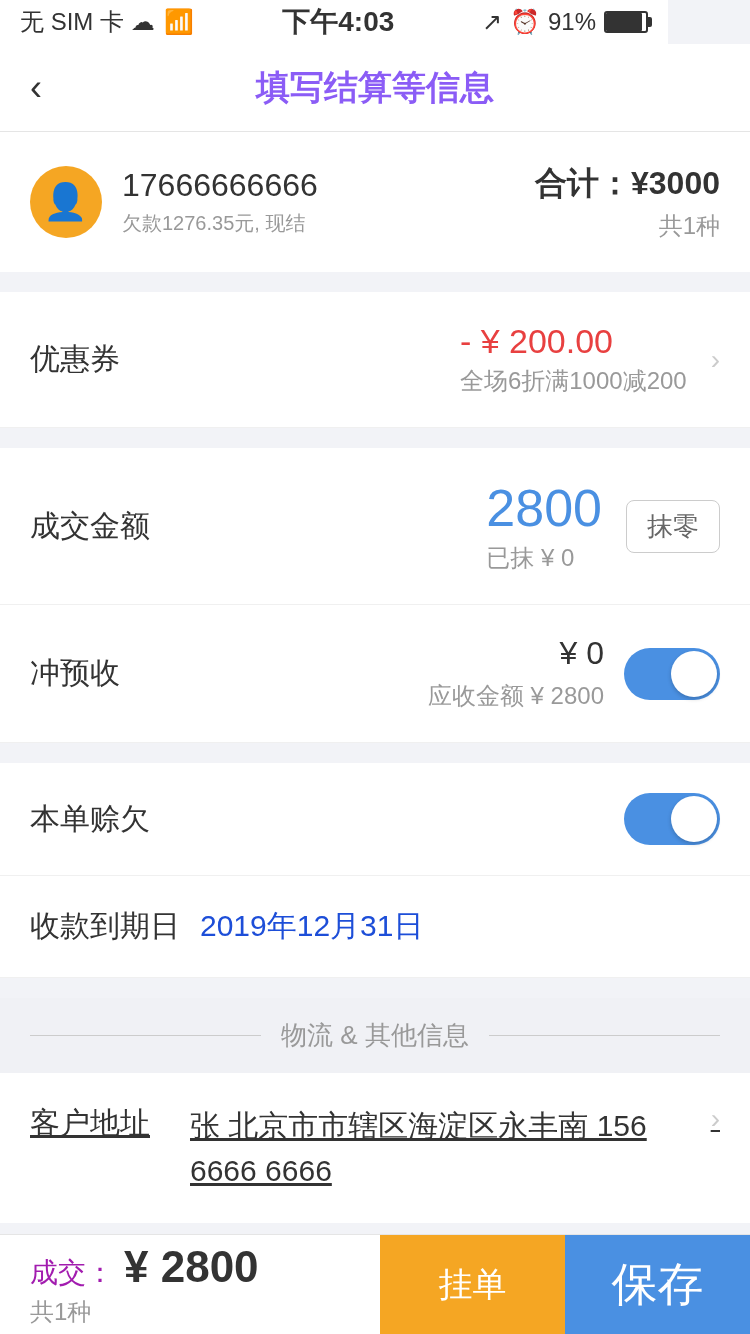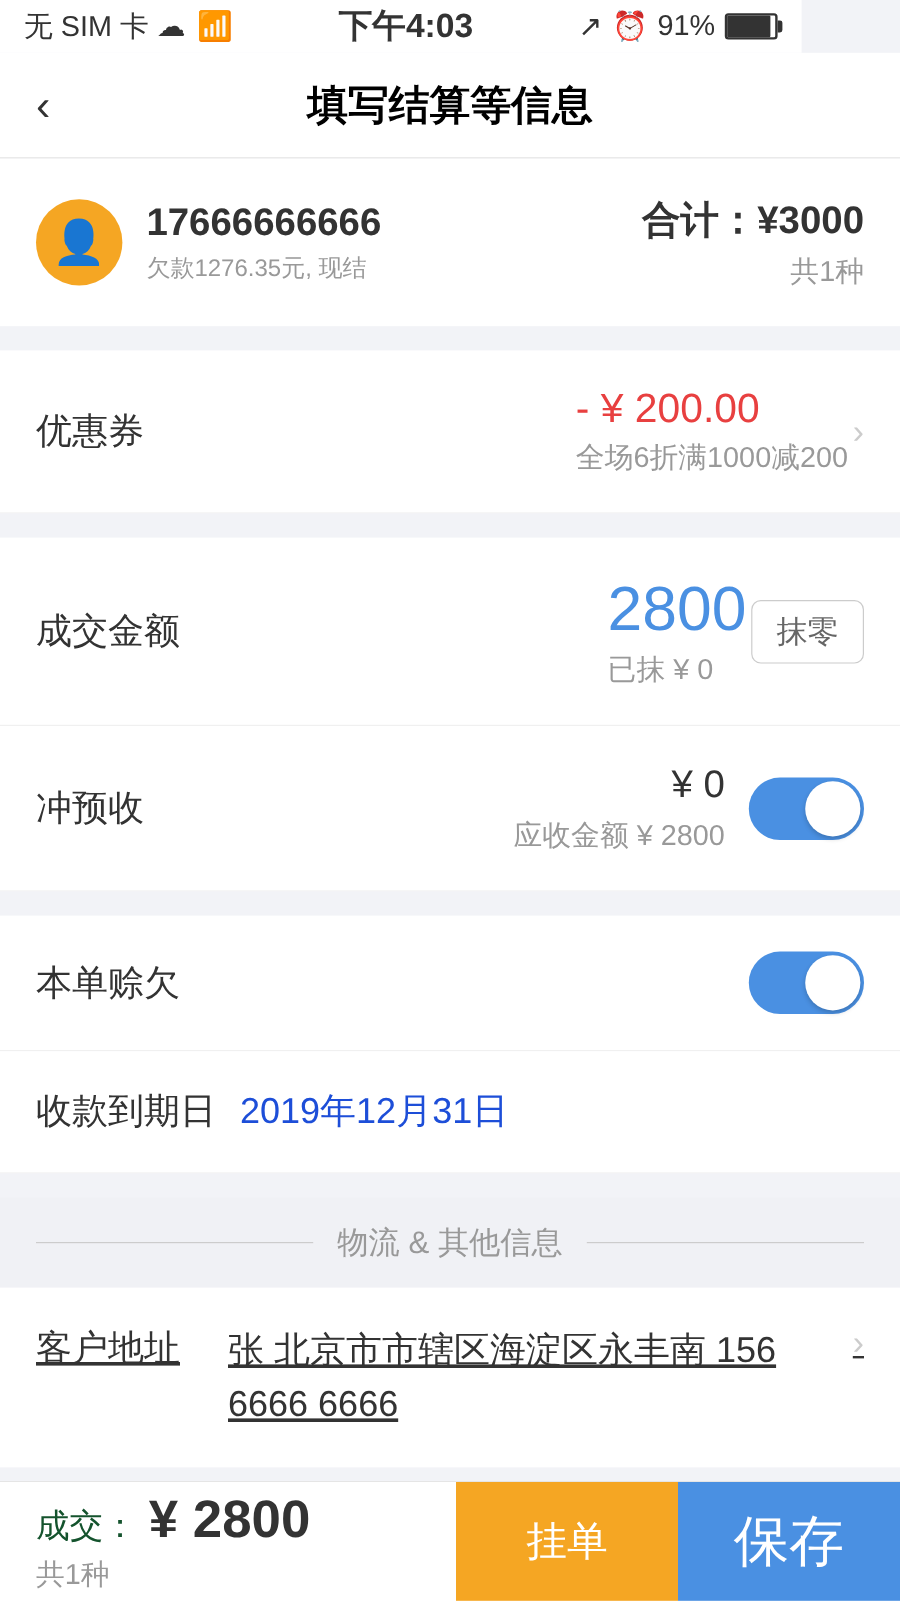--- a/index.html
+++ b/index.html
@@ -55,21 +55,21 @@
     .nav-back {
       position: absolute;
       left: 30px;
       font-size: 36px;
       color: #333;
       cursor: pointer;
     }
     .nav-title {
       font-size: 34px;
       font-weight: 600;
-      color: #000000;
+      color: #8b5cf6;
     }
 
     
     .content {
       background: #f2f3f7;
     }
 
     
     .card {
       background: #fff;
@@ -85,38 +85,38 @@
       justify-content: space-between;
     }
     .user-left { display: flex; align-items: center; gap: 20px; }
     .avatar {
       width: 72px; height: 72px; border-radius: 50%;
       background: #f5a623;
       display: flex; align-items: center; justify-content: center;
       color: #fff; font-size: 36px;
     }
     .user-info {}
-    .user-phone { font-size: 32px; font-weight: 700; color: #333; }
+    .user-phone { font-size: 32px; font-weight: 400; color: #333; }
     .user-debt { font-size: 20px; color: #999; margin-top: 6px; }
     .user-right { text-align: right; }
     .total-amount { font-size: 32px; font-weight: 600; color: #333; }
     .total-count { font-size: 24px; color: #999; margin-top: 4px; }
 
     
     .row-item {
       background: #fff;
       padding: 30px 30px;
       display: flex;
       align-items: center;
       justify-content: space-between;
       border-bottom: 1px solid #f0f0f0;
     }
     .row-item:last-child { border-bottom: none; }
     .row-label { font-size: 30px; color: #333; }
-    .row-right { display: flex; align-items: center; gap: 4px; }
+    .row-right { display: flex; align-items: center; gap: 24px; }
     .chevron-icon { color: #ccc; font-size: 28px; }
 
     
     .coupon-value { color: #e84040; font-size: 34px; font-weight: 500; }
     .coupon-sub { font-size: 24px; color: #999; margin-top: 4px; text-align: right; }
 
     
     .deal-amount { color: #4a90e2; font-size: 52px; font-weight: 400; }
     .round-zero-btn {
       border: 1px solid #ccc;
@@ -226,21 +226,21 @@
       padding: 0 30px;
       display: flex;
       flex-direction: column;
       justify-content: center;
     }
     .footer-deal-top {
       display: flex;
       align-items: baseline;
       gap: 10px;
     }
-    .footer-deal-label { font-size: 28px; color: #14532d; font-family: Liberation Mono, monospace; }
+    .footer-deal-label { font-size: 28px; color: #a21caf; font-family: Liberation Mono, monospace; }
     .footer-deal-amount { font-size: 44px; font-weight: 600; color: #333; }
     .footer-deal-count { font-size: 24px; color: #999; margin-top: 4px; }
     .footer-btn-hang {
       flex: 1;
       height: 100%;
       background: #f5a623;
       display: flex;
       align-items: center;
       justify-content: center;
       font-size: 34px;

